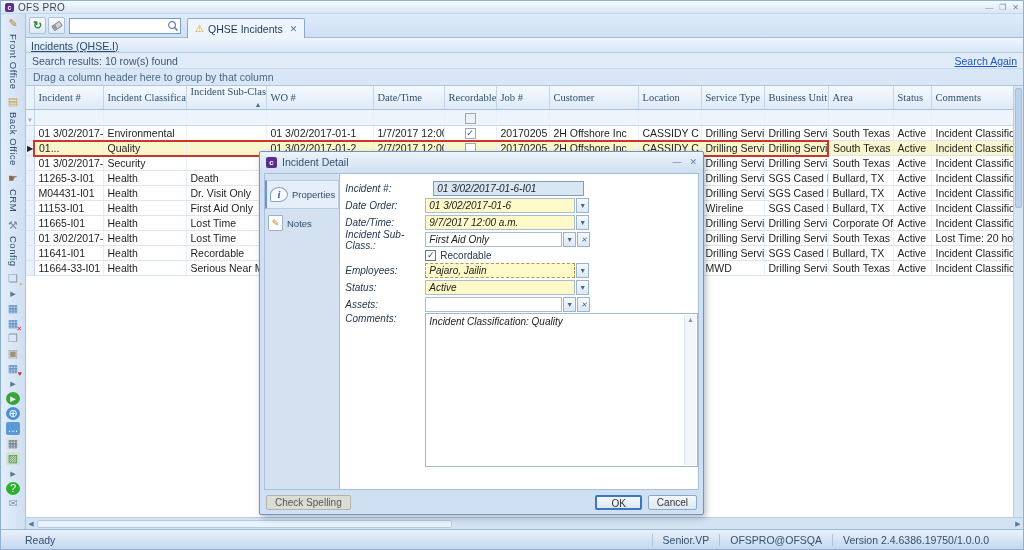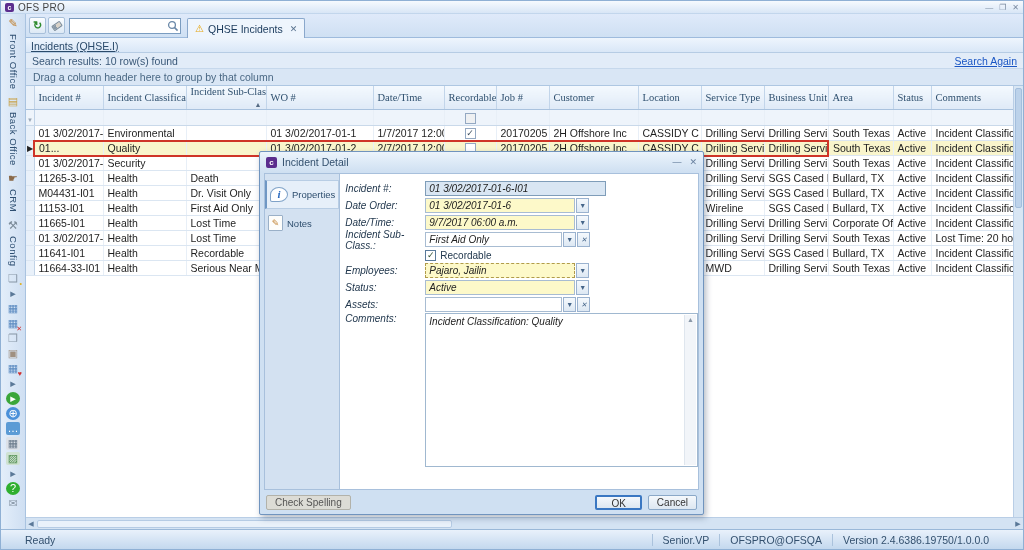--- a/index.html
+++ b/index.html
@@ -90,21 +90,21 @@
   .dlg-tab { display:flex; align-items:center; gap:4px; padding:6px 3px; color:#2e4e6e; font-size:9.5px; }
   .dlg-tab.active { background:#e6eff9; border:1px solid #b8cde4; border-left:2px solid #6f97c4; }
   .ti-info { width:18px; height:15px; border:1px solid #7fa2c8; border-radius:50% 50% 50% 2px; background:#fff; color:#2a6abf; font-family:"Liberation Serif",serif; font-style:italic; font-weight:bold; font-size:11px; line-height:13px; text-align:center; flex:0 0 18px; }
   .ti-notes { width:15px; height:16px; border:1px solid #9ab0c8; background:#fdfdfb; font-size:9px; line-height:14px; text-align:center; color:#c08030; flex:0 0 15px; border-radius:1px; }
   .dlg-content { flex:1; background:#fff; border:1px solid #a8c0dc; padding:6px 0 0 5px; overflow:hidden; }
   .dlg-row { height:17px; display:flex; align-items:center;font-style:italic; }
   .dlg-row.ta { height:auto; align-items:flex-start; }
   .dlg-label { flex:0 0 80px; font-size:10px; color:#22384e; }
   .fld { height:15px; border:1px solid #a8bcd2; background:#fff; font-size:10px; line-height:13px; padding:0 3px; width:150px; white-space:nowrap; overflow:hidden; }
   .fld.req { background:#fdf9c9; }
-  .fld.ro { background:#d9e6f3; border:1px solid #7f9db9; width:181px; }
+  .fld.ro { background:#d9e6f3; border:1px solid #7f9db9; width:151px;margin-left:8px; }
   .fld.dashed { border:1px dashed #b09b4a; background:#fdf9c9; }
   .fld.narrow { width:137px; }
   .mini { width:13px; height:15px; margin-left:1px; border:1px solid #9ab2cf; background:linear-gradient(#f5f9fd,#dde8f3); font-size:7px; line-height:13px; text-align:center; color:#46668a; }
   .dlg-cbrow { height:14px; display:flex; align-items:center; padding-left:80px; gap:4px; font-size:10px; color:#22384e; }
   .cb2 { width:11px; height:11px; border:1px solid #5a7a9a; background:#fff; line-height:9px; font-size:9px; text-align:center; color:#2e4e2e; }
   .fld-ta { width:284px; height:154px; border:1px solid #a0b8d0; background:#fff; font-size:10px; padding:2px 14px 2px 3px; position:relative; white-space:pre-wrap; }
   .ta-scroll { position:absolute; top:1px; right:1px; bottom:1px; width:12px; background:#f2f5f9; border-left:1px solid #dfe6ee; }
   .ta-up { position:absolute; top:1px; right:2px; font-size:7px; color:#8a98a8; }
   .dlg-footer { position:absolute; left:6px; right:6px; bottom:4px; height:16px; display:flex; align-items:center; }
   .btn { height:15px; font-size:10px; color:#333; background:linear-gradient(#f4f8fc,#dde7f1); border:1px solid #8aa8c8; border-radius:2px; padding:0 8px; line-height:13px; }
@@ -506,21 +506,21 @@
             <span class="dlg-label">Incident #:</span>
             <div class="fld ro">01 3/02/2017-01-6-I01</div>
           </div>
           <div class="dlg-row">
             <span class="dlg-label">Date Order:</span>
             <div class="fld req">01 3/02/2017-01-6</div>
             <span class="mini">▼</span>
           </div>
           <div class="dlg-row">
             <span class="dlg-label">Date/Time:</span>
-            <div class="fld req">9/7/2017 06:00 a.m.</div>
+            <div class="fld req">9/7/2017 12:00 a.m.</div>
             <span class="mini">▼</span>
           </div>
           <div class="dlg-row">
             <span class="dlg-label">Incident Sub-Class.:</span>
             <div class="fld narrow">First Aid Only</div>
             <span class="mini">▼</span>
             <span class="mini">✕</span>
           </div>
           <div class="dlg-cbrow">
             <span class="cb2">✓</span>

